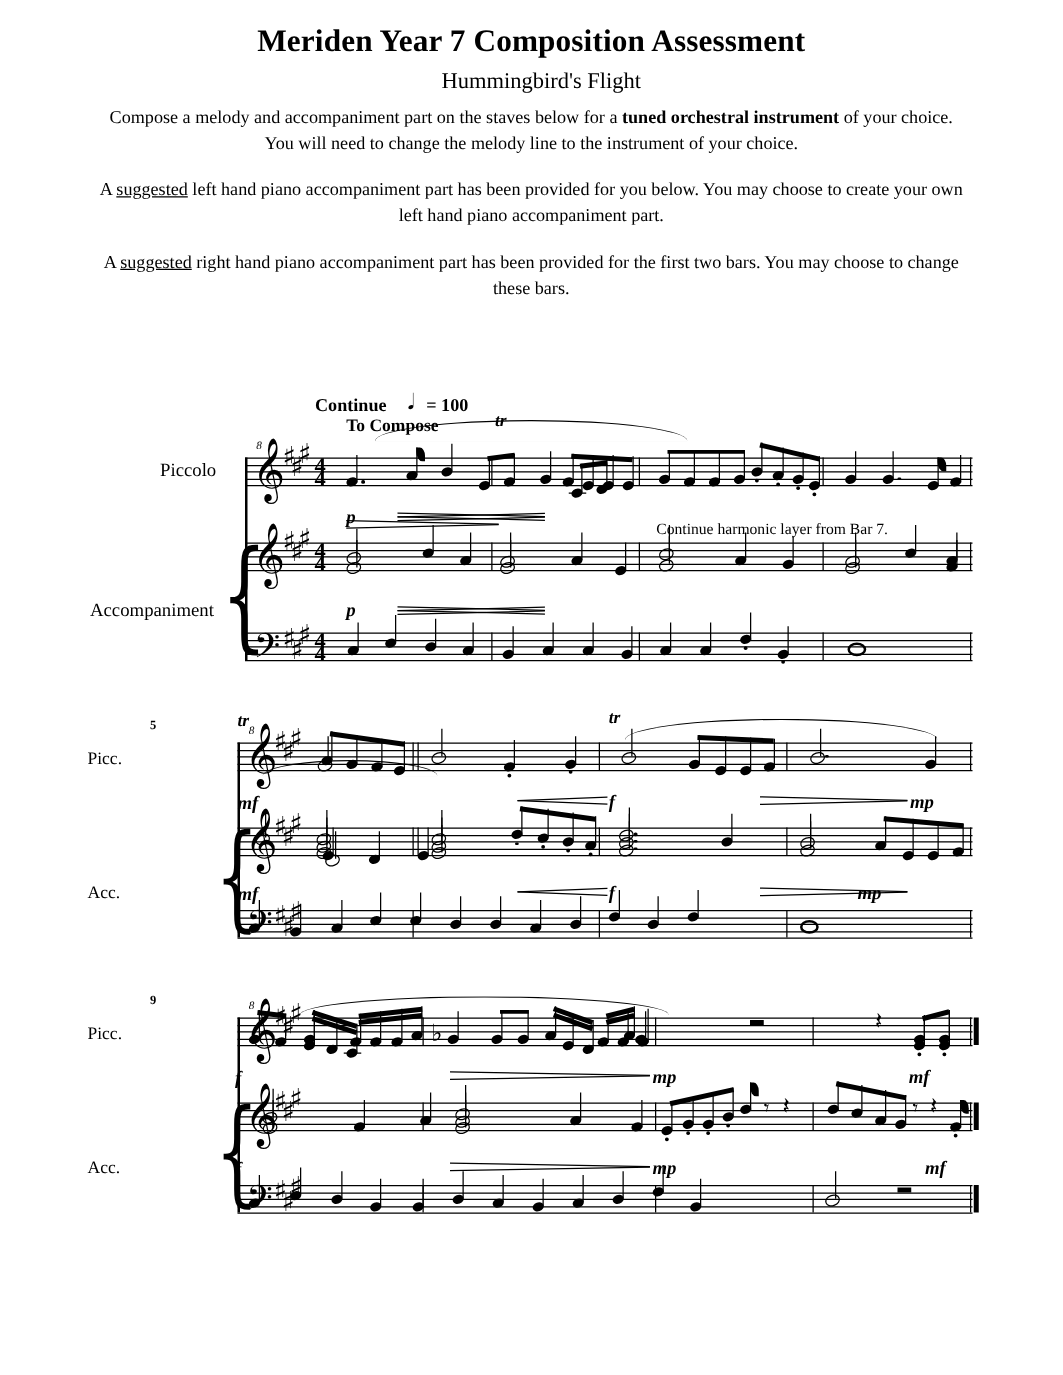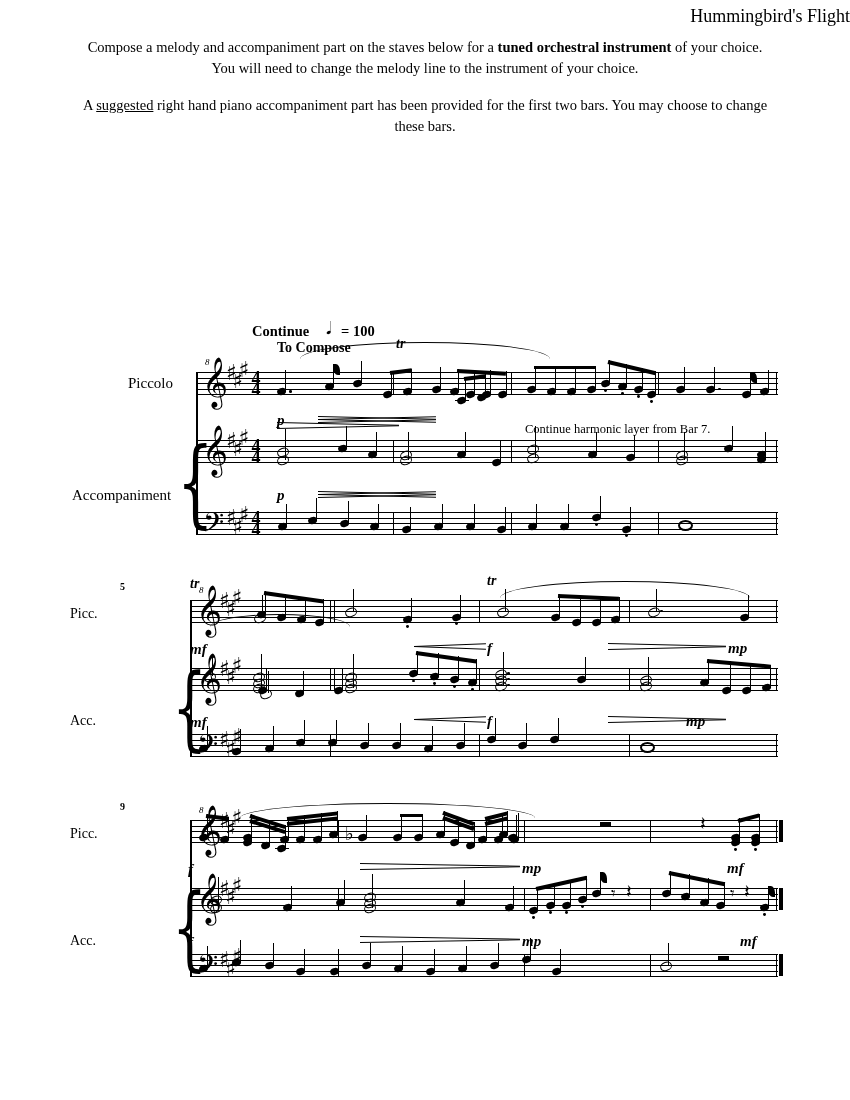--- a/index.html
+++ b/index.html
@@ -14,21 +14,21 @@
 
   
   .doc-title{
     text-align:center;font-weight:bold;font-size:25px;line-height:1.1;
     margin:0;padding-top:20px;letter-spacing:.1px;
   }
   .doc-subtitle{
     text-align:center;font-size:22px;line-height:1.15;margin:4px 0 0 0;font-weight:normal;
   }
   .doc-piece{
-    text-align:right;font-size:18px;line-height:1.15;margin:6px 0 0 16px;font-weight:normal;
+    text-align:center;font-size:18px;line-height:1.15;margin:6px 0 0 16px;font-weight:normal;
   }
   .instr{
     width:700px;margin:10px auto 0 auto;text-align:center;
     font-size:14.5px;line-height:1.45;
   }
   .instr p{margin:0 0 16px 0;}
   .instr b{font-weight:bold;}
   .instr u{text-decoration:underline;}
 
   
@@ -81,24 +81,26 @@
   .tr{position:absolute;font-style:italic;font-weight:bold;font-size:14px;
       font-family:"Liberation Serif",serif;}
   .brace{position:absolute;font-family:"DejaVu Sans",sans-serif;line-height:1;}
   .flatacc{position:absolute;font-family:"DejaVu Sans",sans-serif;font-size:19px;line-height:1;}
 </style>
 </head>
 <body>
 
 <div class="page">
 
+  <h1 class="doc-title">Meriden Year 7 Composition Assessment</h1>
   <div class="doc-piece">Hummingbird's Flight</div>
 
   <div class="instr">
     <p id="p1"><span>Compose a melody and accompaniment part on the staves below for a </span><b>tuned orchestral instrument</b><span> of your choice. You will need to change the melody line to the instrument of your choice.</span></p>
+    <p id="p3"><span>A </span><u>suggested</u><span> left hand piano accompaniment part has been provided for you below. You may choose to create your own left hand piano accompaniment part.</span></p>
     <p id="p4"><span>A </span><u>suggested</u><span> right hand piano accompaniment part has been provided for the first two bars. You may choose to change these bars.</span></p>
   </div>
 
   <div class="score" id="score-layer">
       <div class="staff" style="left: 196px; top: 366px; width: 582px; height: 22.4px;">
         <div class="ln" style="top: 0px; width: 582px;"></div>
         <div class="ln" style="top: 5.6px; width: 582px;"></div>
         <div class="ln" style="top: 11.2px; width: 582px;"></div>
         <div class="ln" style="top: 16.8px; width: 582px;"></div>
         <div class="ln" style="top: 22.4px; width: 582px;"></div>

